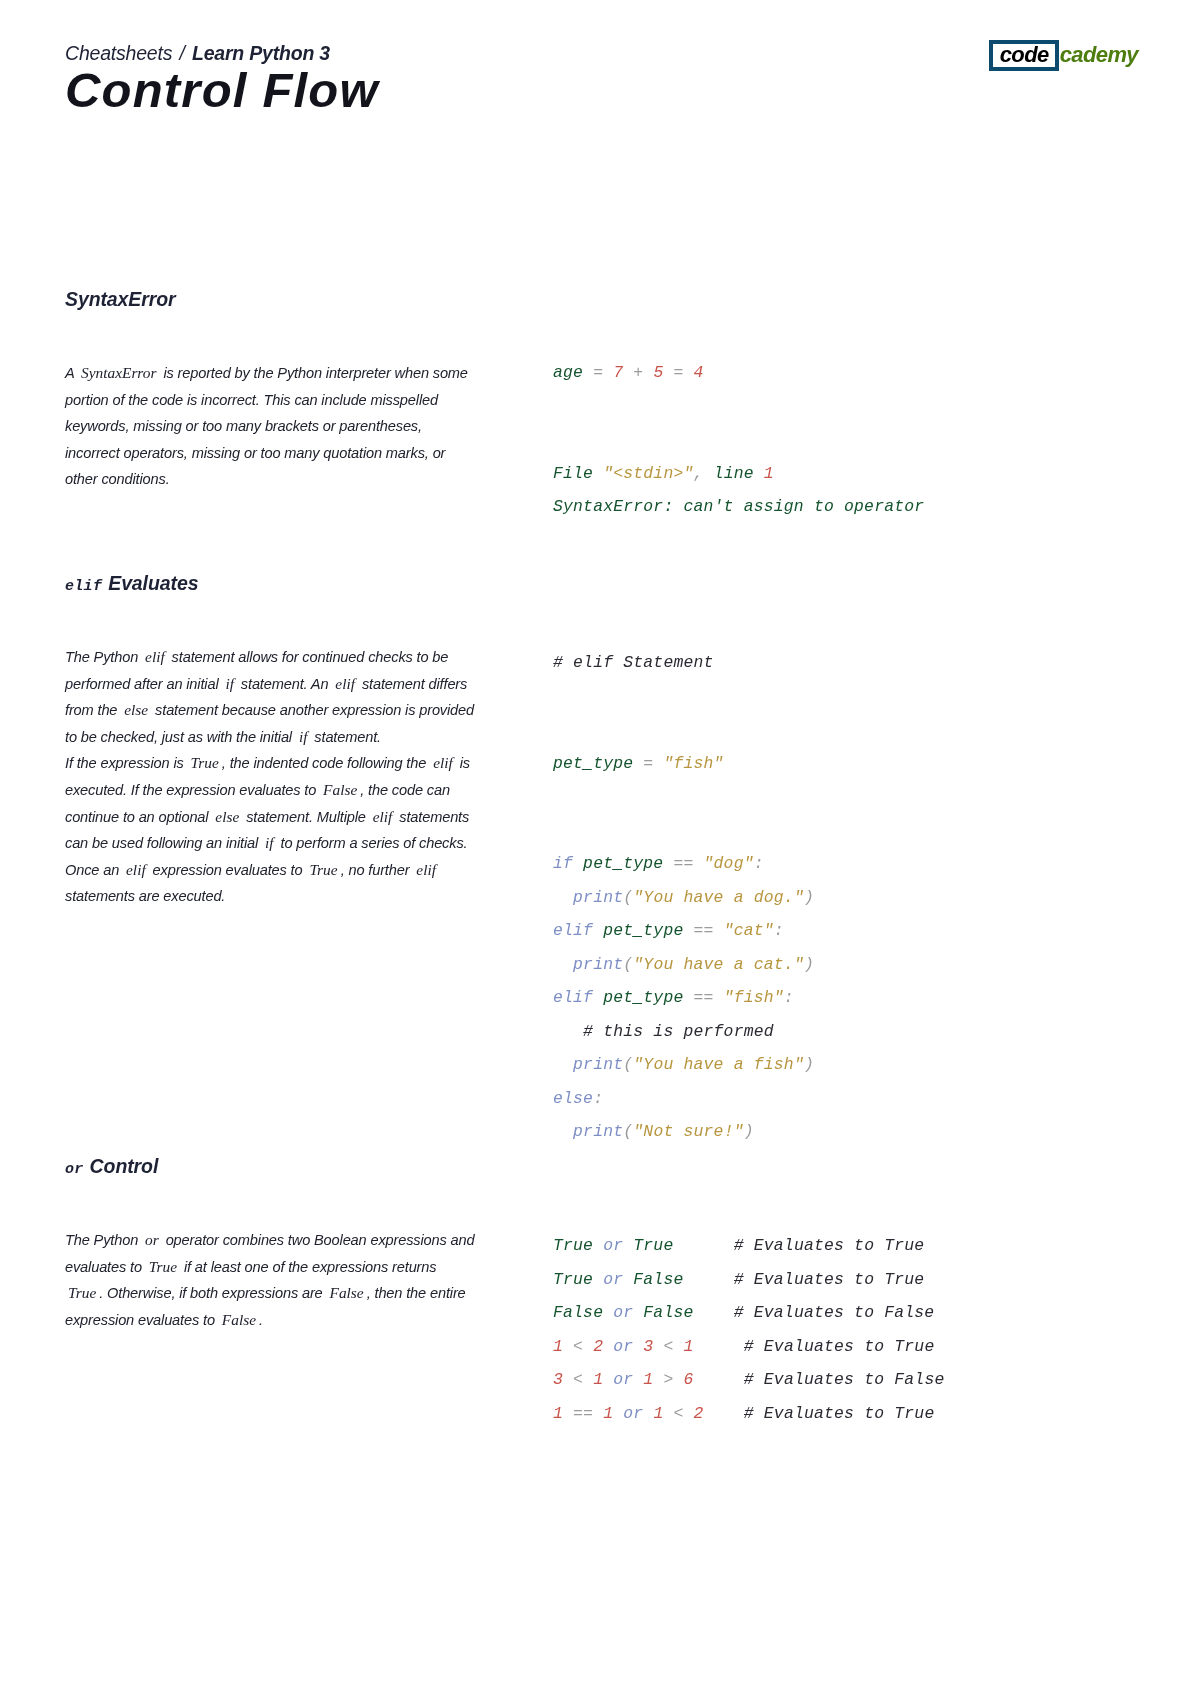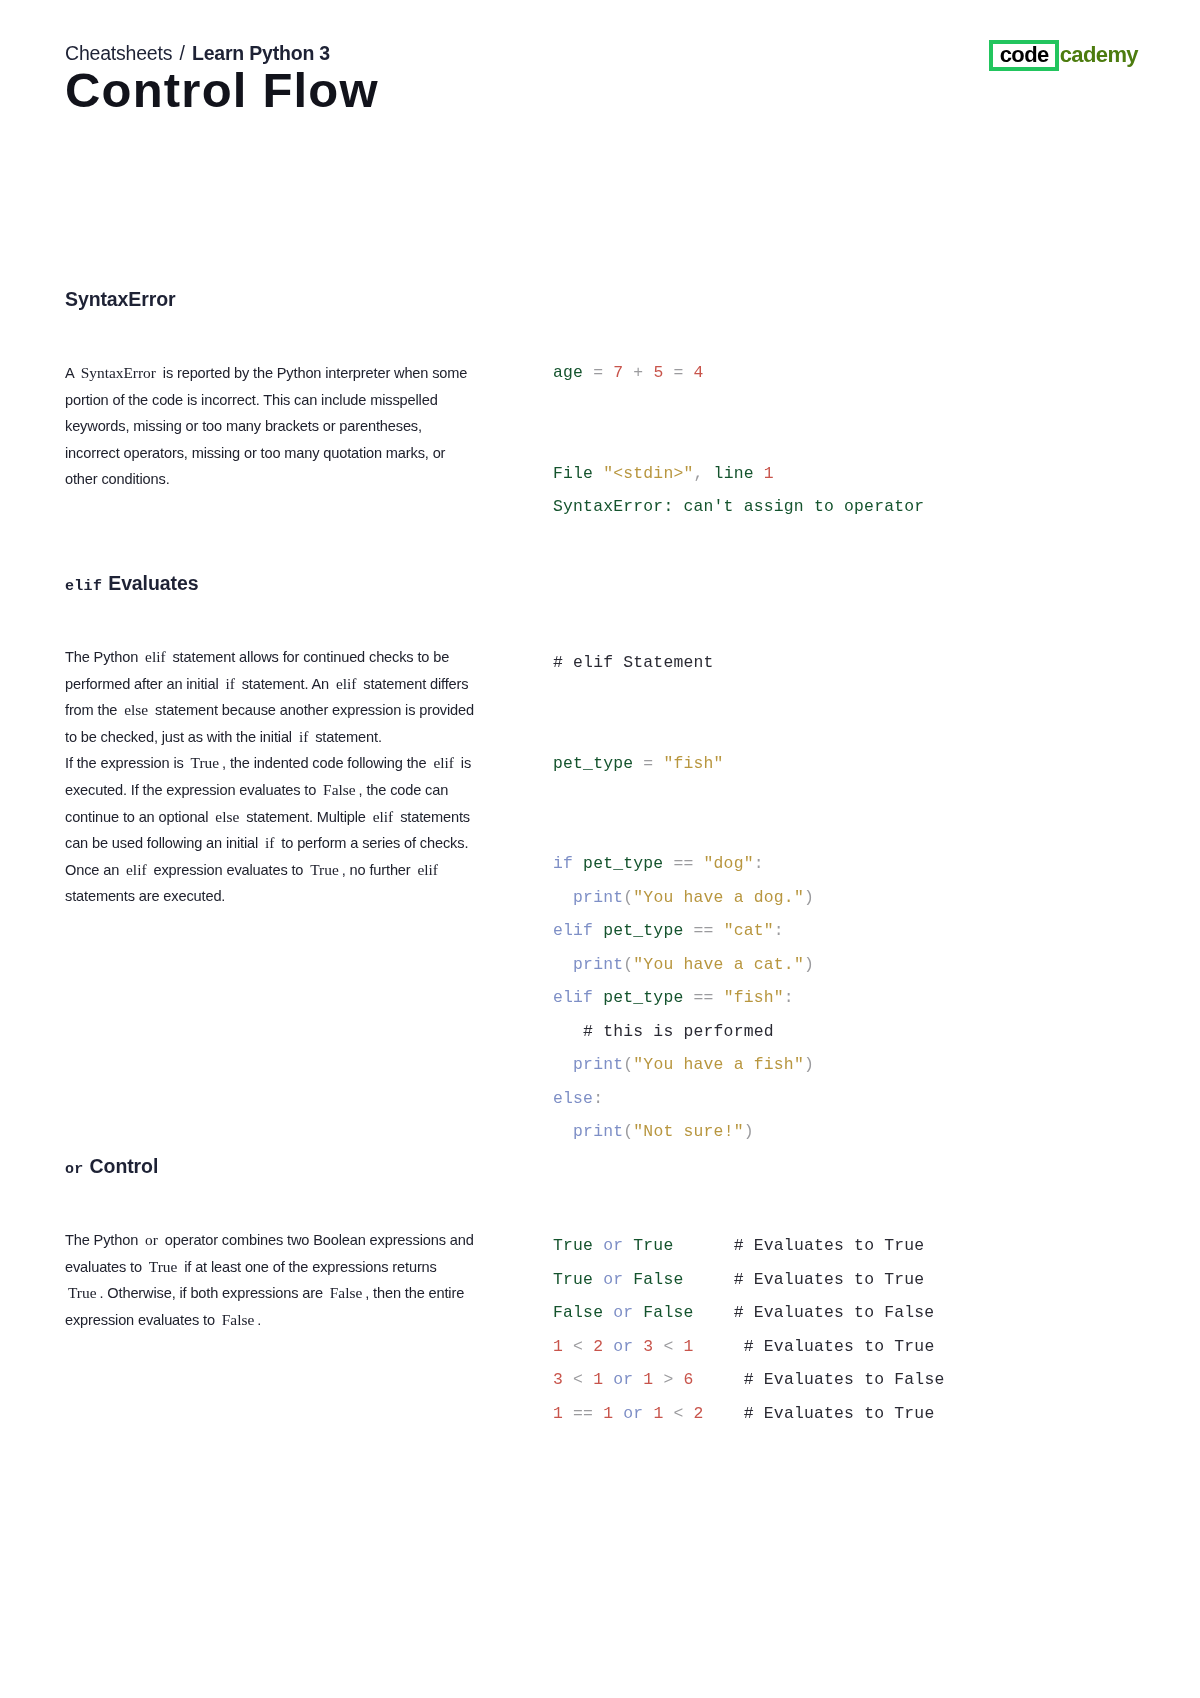--- a/index.html
+++ b/index.html
@@ -15,20 +15,21 @@
     color: #1e2235;
     overflow: hidden;
   }
 
   .page {
     position: relative;
     width: 1200px;
     height: 1598px;
     padding: 8px;
     box-sizing: border-box;
+    font-style: italic;
   }
 
   
   .header {
     position: absolute;
     left: 65px;
     top: 42px;
     right: 60px;
     height: 120px;
   }
@@ -55,21 +56,21 @@
   
   .logo {
     position: absolute;
     right: 62px;
     top: 40px;
     display: flex;
     align-items: stretch;
     height: 31px;
   }
   .logo-box {
-    border: 4px solid #22c55e;
+    border: 4px solid #0c4a6e;
     padding: 0 6px 0 7px;
     display: flex;
     align-items: center;
     box-sizing: border-box;
     height: 31px;
   }
   .logo-box span {
     font-family: "Liberation Sans", sans-serif;
     font-weight: 700;
     font-size: 22px;

